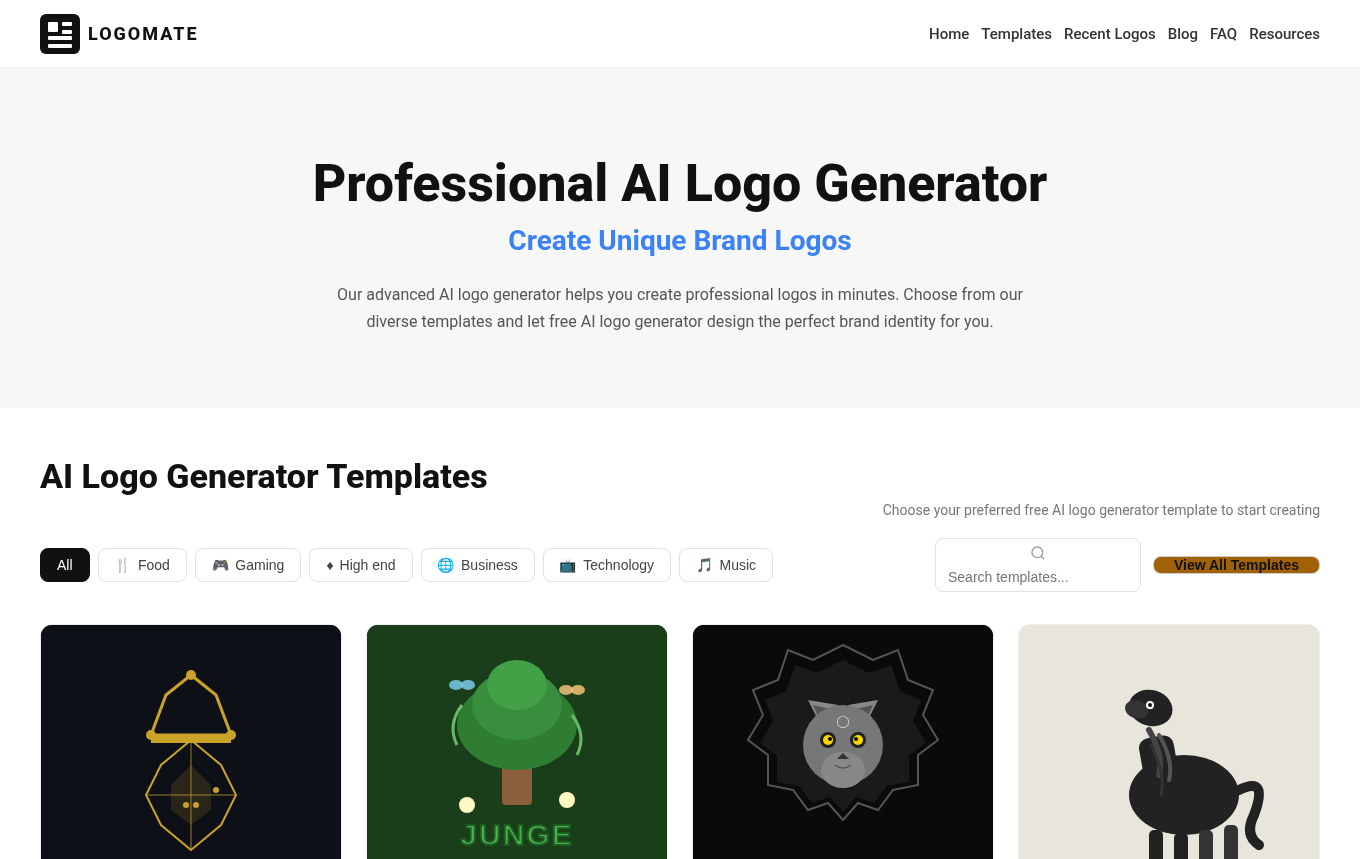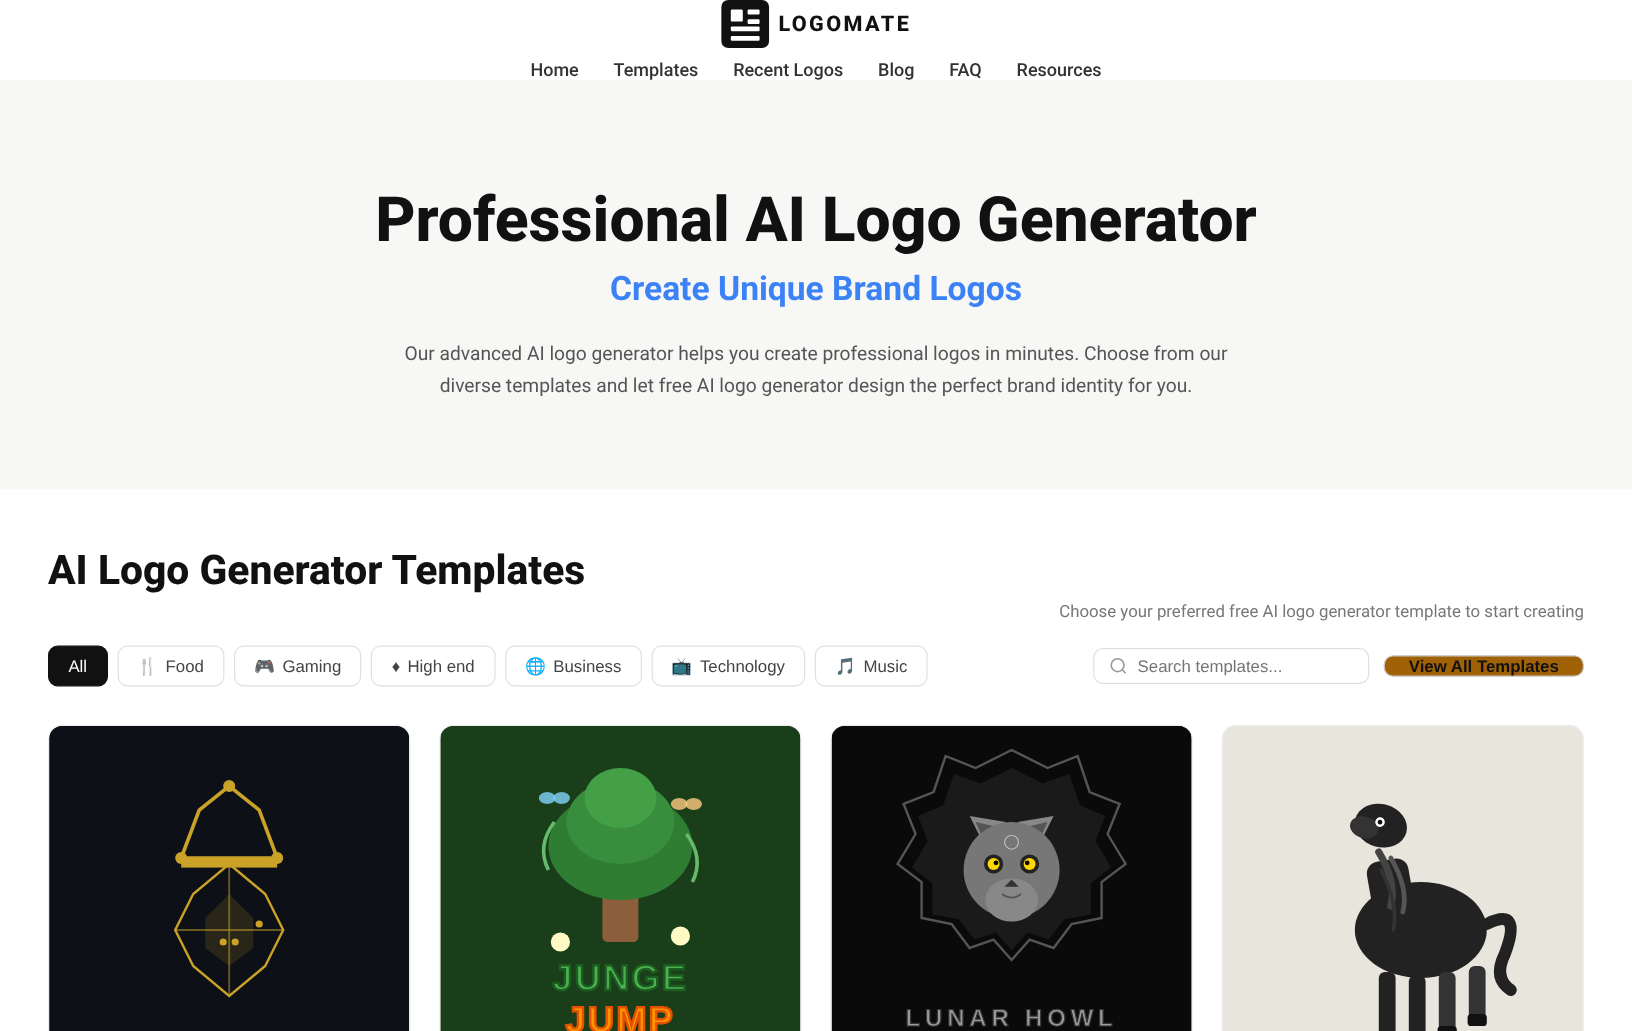--- a/index.html
+++ b/index.html
@@ -7,40 +7,39 @@
 
     
     nav {
       display: flex;
       align-items: center;
       justify-content: space-between;
       padding: 0 40px;
       height: 68px;
       border-bottom: 1px solid #eee;
       background: #fff;
-      flex-direction: column;
     }
     .logo-area {
       display: flex;
       align-items: center;
       gap: 8px;
     }
     .logo-icon {
       width: 40px;
       height: 40px;
     }
     .logo-text {
       font-weight: 800;
       font-size: 18px;
       letter-spacing: 2px;
       color: #111;
     }
     .nav-links {
       display: flex;
-      gap: 29px;
+      gap: 12px;
       list-style: none;
     }
     .nav-links a {
       text-decoration: none;
       color: #333;
       font-size: 15px;
       font-weight: 500;
     }
 
     
@@ -121,26 +120,27 @@
       color: #fff;
       border-color: #111;
     }
     .filter-right {
       display: flex;
       align-items: center;
       gap: 12px;
     }
     .search-wrap {
       display: flex;
-      align-items: flex-start;
+      align-items: center;
       border: 1.5px solid #e0e0e0;
       border-radius: 8px;
       padding: 6px 12px;
       gap: 8px;
       background: #fff;
+      flex-direction: column;
     }
     .search-wrap input {
       border: none;
       outline: none;
       font-size: 14px;
       color: #555;
       width: 180px;
       background: transparent;
     }
     .search-icon-svg {

